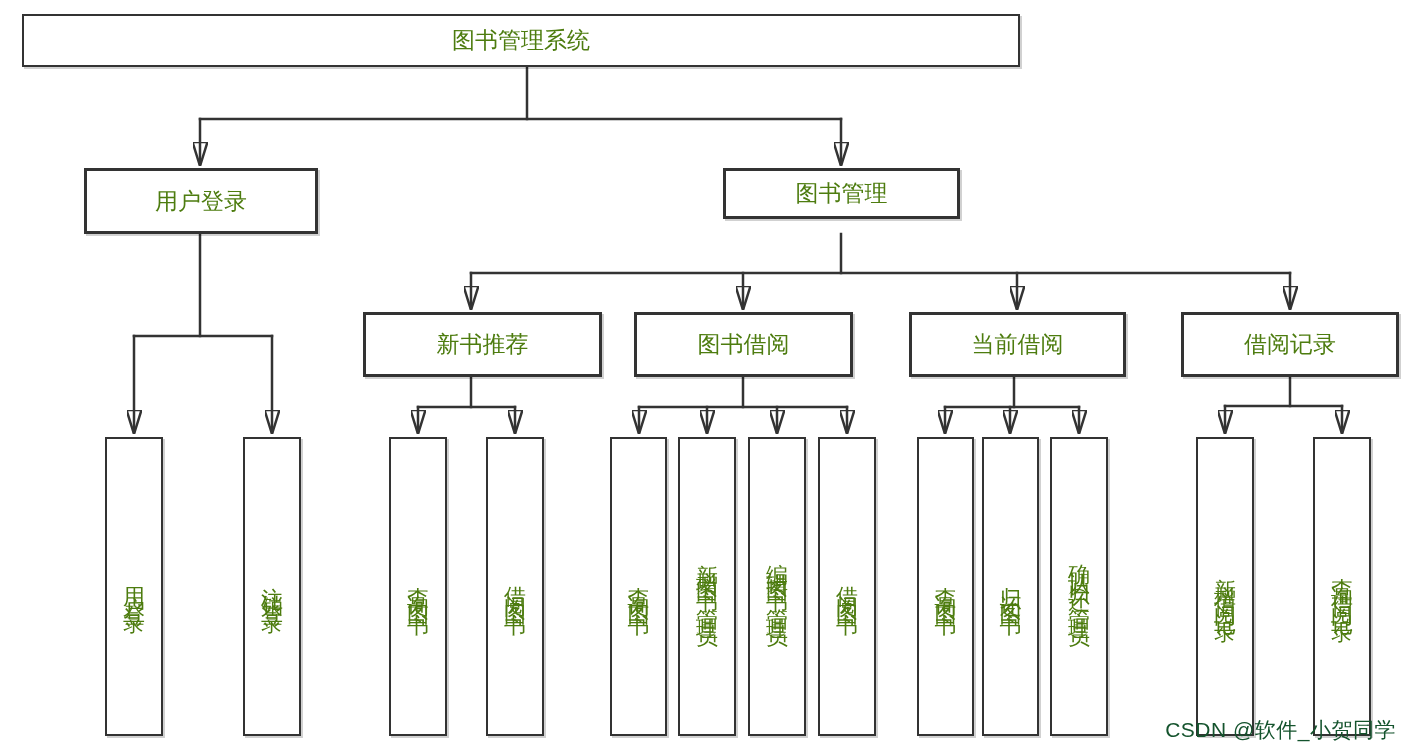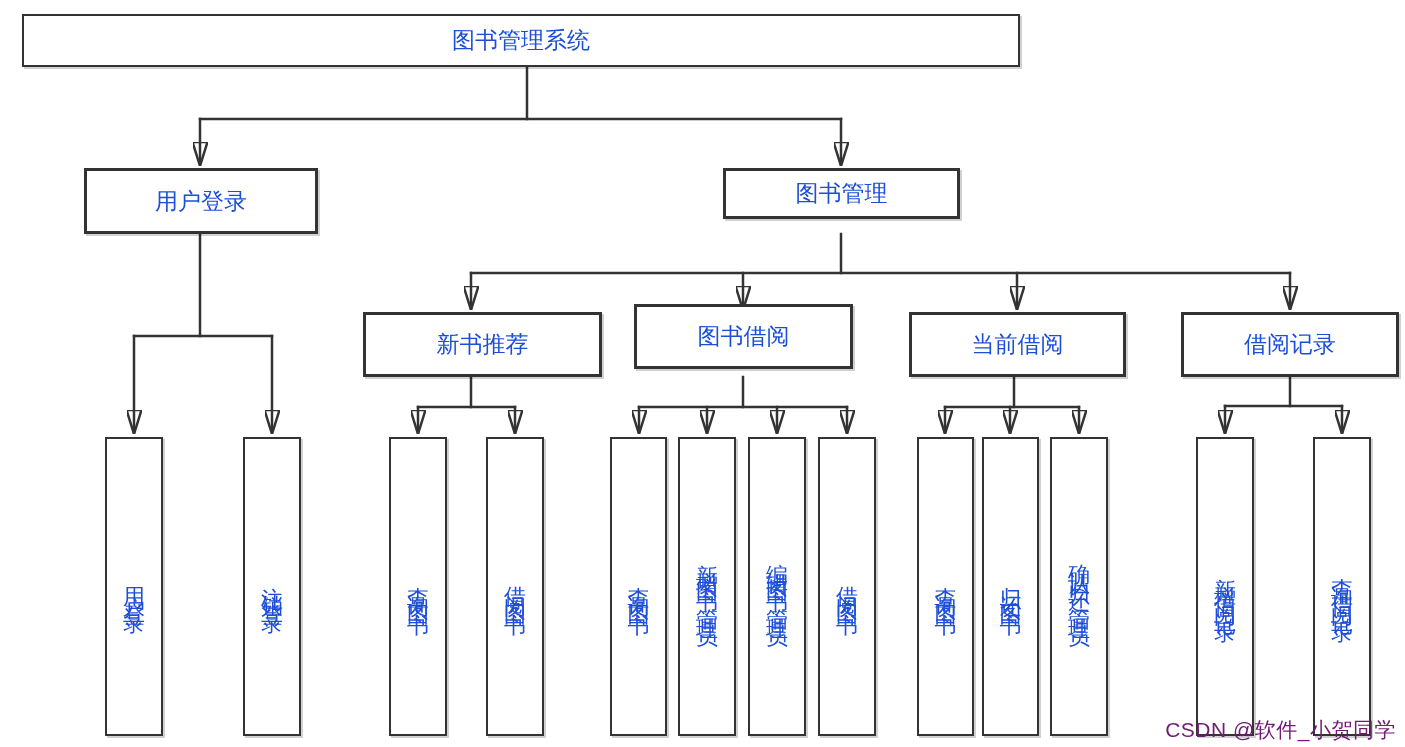--- a/index.html
+++ b/index.html
@@ -24,21 +24,21 @@
     stroke: #333333;
     stroke-width: 2.5;
     fill: none;
     stroke-linecap: square;
   }
   .box {
     position: absolute;
     box-sizing: border-box;
     background: #ffffff;
     border: 3px solid #333333;
-    color: #1d4ed8;
+    color: #4d7c0f;
     display: flex;
     align-items: center;
     justify-content: center;
     box-shadow: 2px 2px 0 rgba(0,0,0,0.18);
   }
   .box.root-box {
     border-width: 2px;
     font-size: 23px;
   }
   .box.branch {
@@ -50,21 +50,21 @@
     writing-mode: vertical-rl;
     letter-spacing: 9px;
     line-height: 1;
     text-align: center;
   }
   .watermark {
     position: absolute;
     right: 9px;
     bottom: 3px;
     font-size: 21px;
-    color: #701a75;
+    color: #14532d;
     letter-spacing: 0.5px;
     z-index: 10;
     white-space: nowrap;
   }
 </style>
 </head>
 <body>
 
 <div class="canvas">
 
@@ -115,21 +115,21 @@
     <path d="M1225,406 L1225,432" marker-end="url(#arrow)"></path>
     <path d="M1342,406 L1342,432" marker-end="url(#arrow)"></path>
   </svg>
 
   <div class="box root-box" style="left:22px; top:14px; width:998px; height:53px;">图书管理系统</div>
 
   <div class="box branch" style="left:84px; top:168px; width:234px; height:66px;">用户登录</div>
   <div class="box branch" style="left:723px; top:168px; width:237px; height:51px;">图书管理</div>
 
   <div class="box branch" style="left:363px; top:312px; width:239px; height:65px;">新书推荐</div>
-  <div class="box branch" style="left:634px; top:304px; width:219px; height:65px;">图书借阅</div>
+  <div class="box branch" style="left:634px; top:312px; width:219px; height:65px;">图书借阅</div>
   <div class="box branch" style="left:909px; top:312px; width:217px; height:65px;">当前借阅</div>
   <div class="box branch" style="left:1181px; top:312px; width:218px; height:65px;">借阅记录</div>
 
   <div class="box leaf" style="left:105px; top:437px; width:58px; height:299px;">用户登录</div>
   <div class="box leaf" style="left:243px; top:437px; width:58px; height:299px;">注销登录</div>
 
   <div class="box leaf" style="left:389px; top:437px; width:58px; height:299px;">查询图书</div>
   <div class="box leaf" style="left:486px; top:437px; width:58px; height:299px;">借阅图书</div>
 
   <div class="box leaf" style="left:610px; top:437px; width:57px; height:299px;">查询图书</div>

